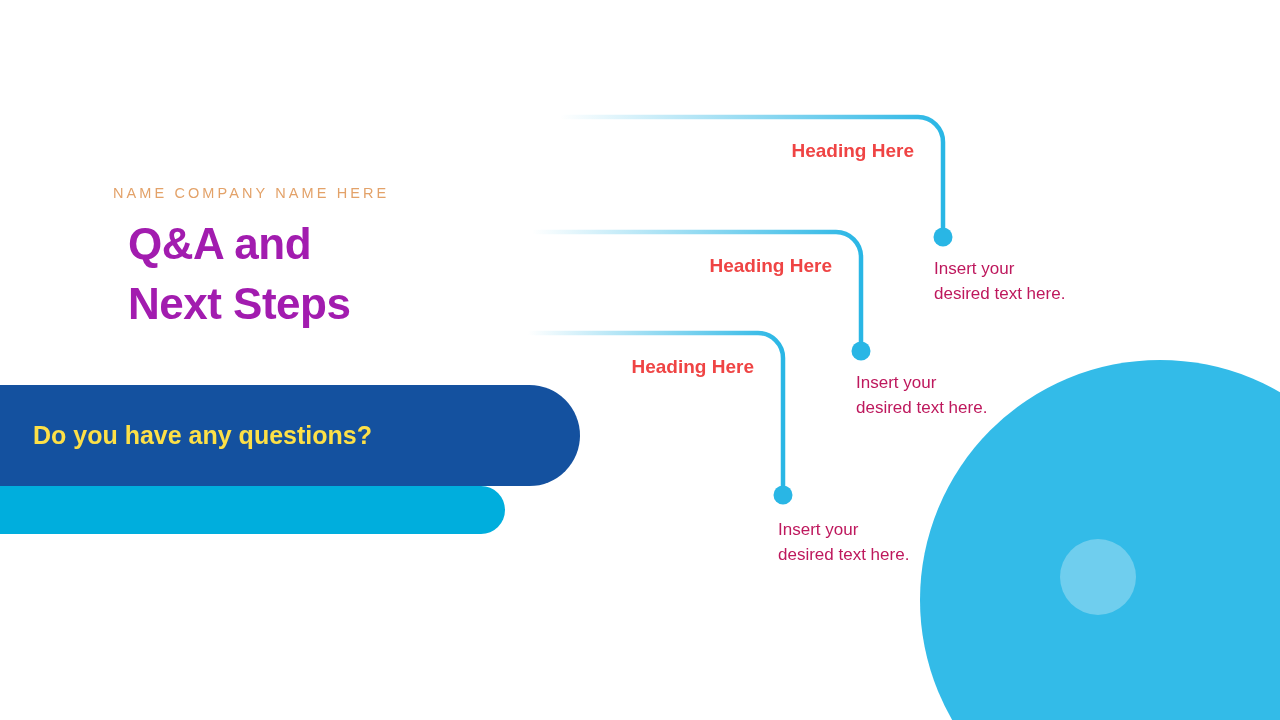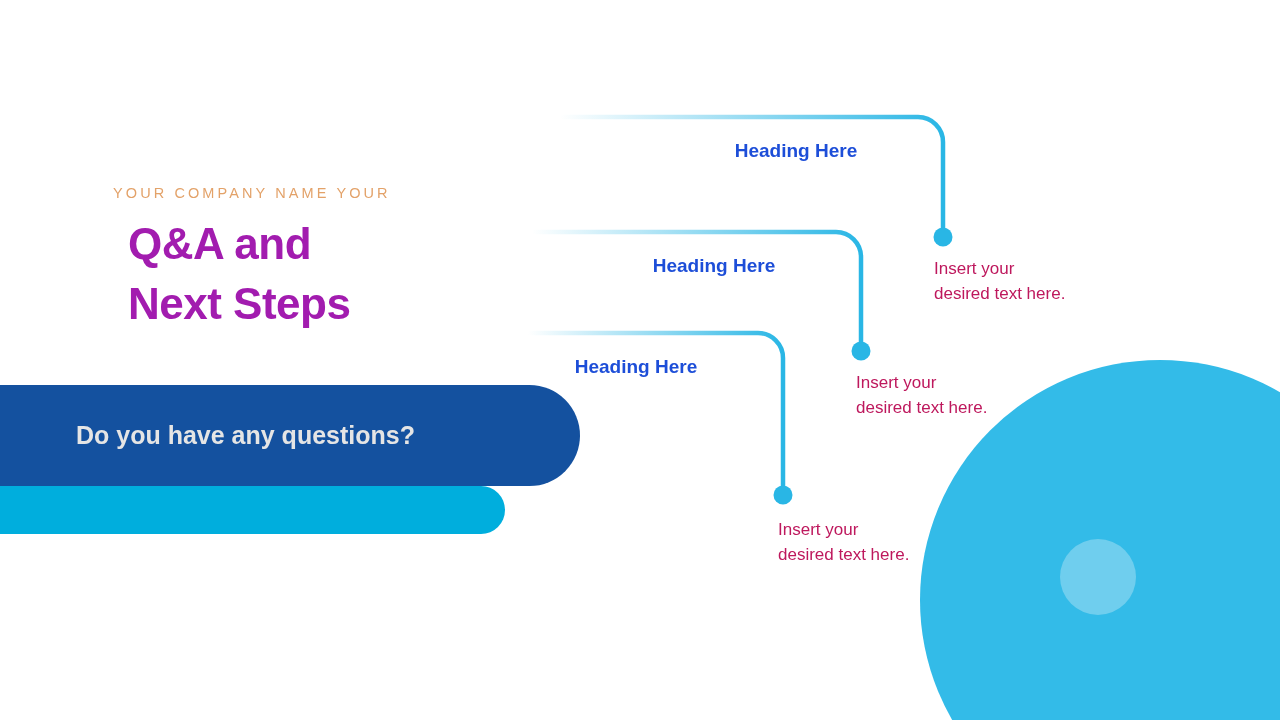--- a/index.html
+++ b/index.html
@@ -75,60 +75,60 @@
     left: -40px;
     top: 385px;
     width: 620px;
     height: 101px;
     background: #14519f;
     border-radius: 0 50.5px 50.5px 0;
     display: flex;
     align-items: center;
   }
   .banner-text {
-    margin-left: 116px;
-    color: #e5e5e5;
+    margin-left: 73px;
+    color: #fde047;
     font-size: 25px;
     font-weight: bold;
     white-space: nowrap;
   }
 
   
   .branch { position: absolute; }
 
   .branch-line {
     position: absolute;
     left: 0;
     top: 0;
   }
   .branch-heading {
     position: absolute;
     font-size: 19px;
     font-weight: bold;
-    color: #1d4ed8;
+    color: #ef4444;
     white-space: nowrap;
-    text-align: center;
+    text-align: right;
   }
   .branch-body {
     position: absolute;
     font-size: 17px;
     line-height: 1.47;
     color: #be185d;
     white-space: pre-line;
   }
 </style>
 </head>
 <body>
 
 <div id="slide">
 
   <div class="corner-big"></div>
   <div class="corner-small"></div>
 
-  <div class="eyebrow">YOUR COMPANY NAME YOUR</div>
+  <div class="eyebrow">NAME COMPANY NAME HERE</div>
 
   <div class="title">Q&amp;A and
 Next Steps</div>
 
   <div class="banner-cyan"></div>
   <div class="banner-blue">
     <span class="banner-text">Do you have any questions?</span>
   </div>
 
   <div class="branch" style="left:0; top:0; width:1280px; height:720px;">

